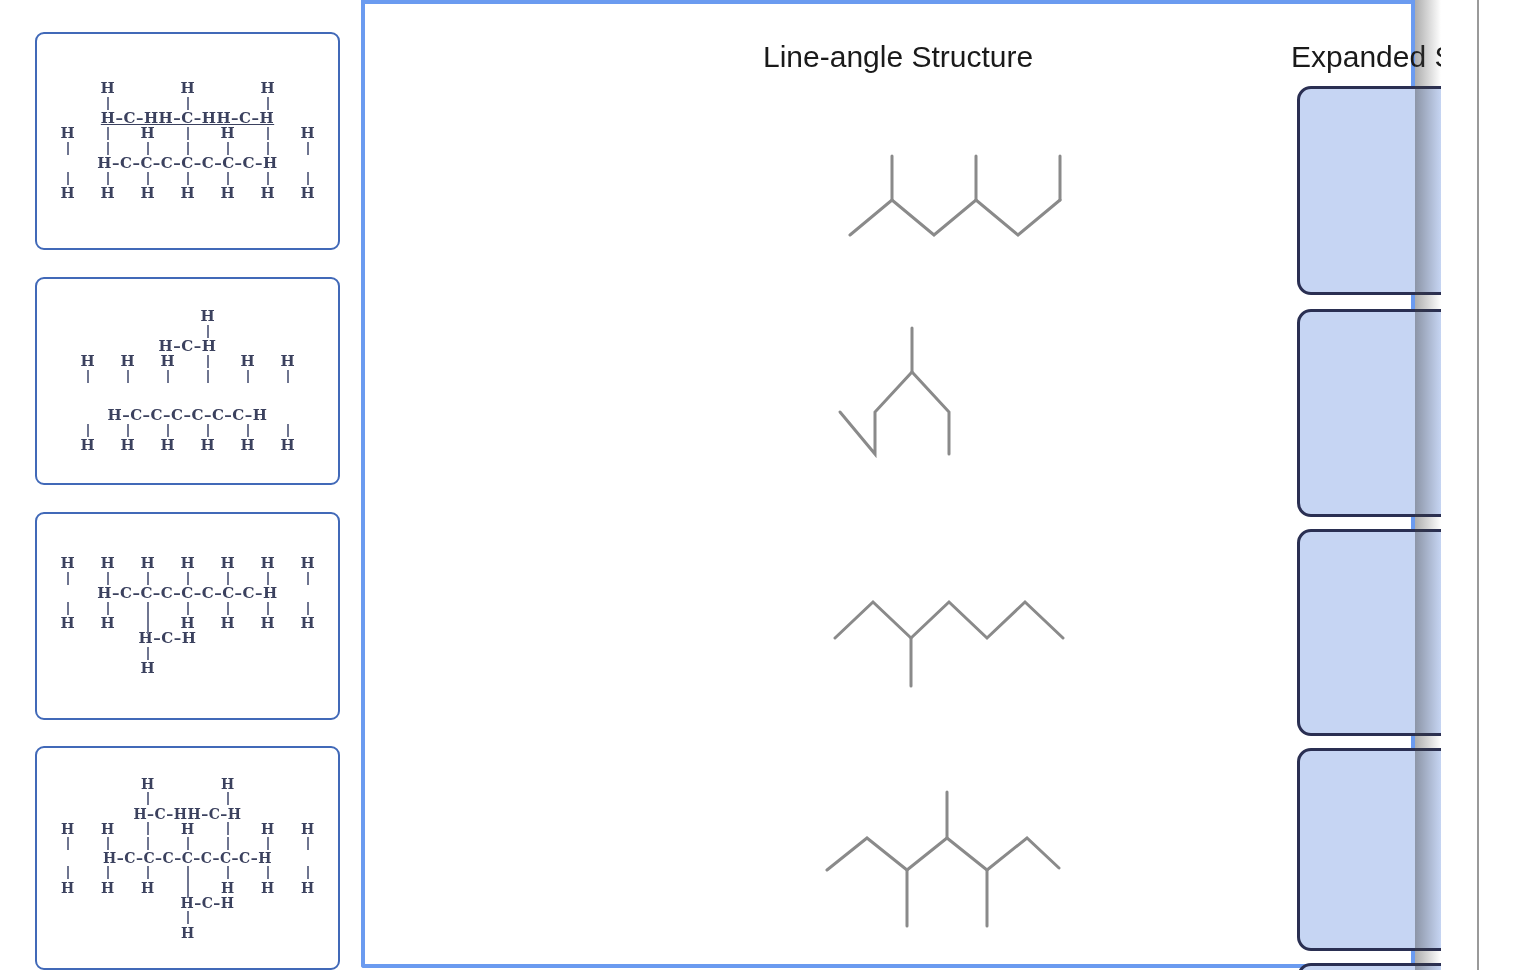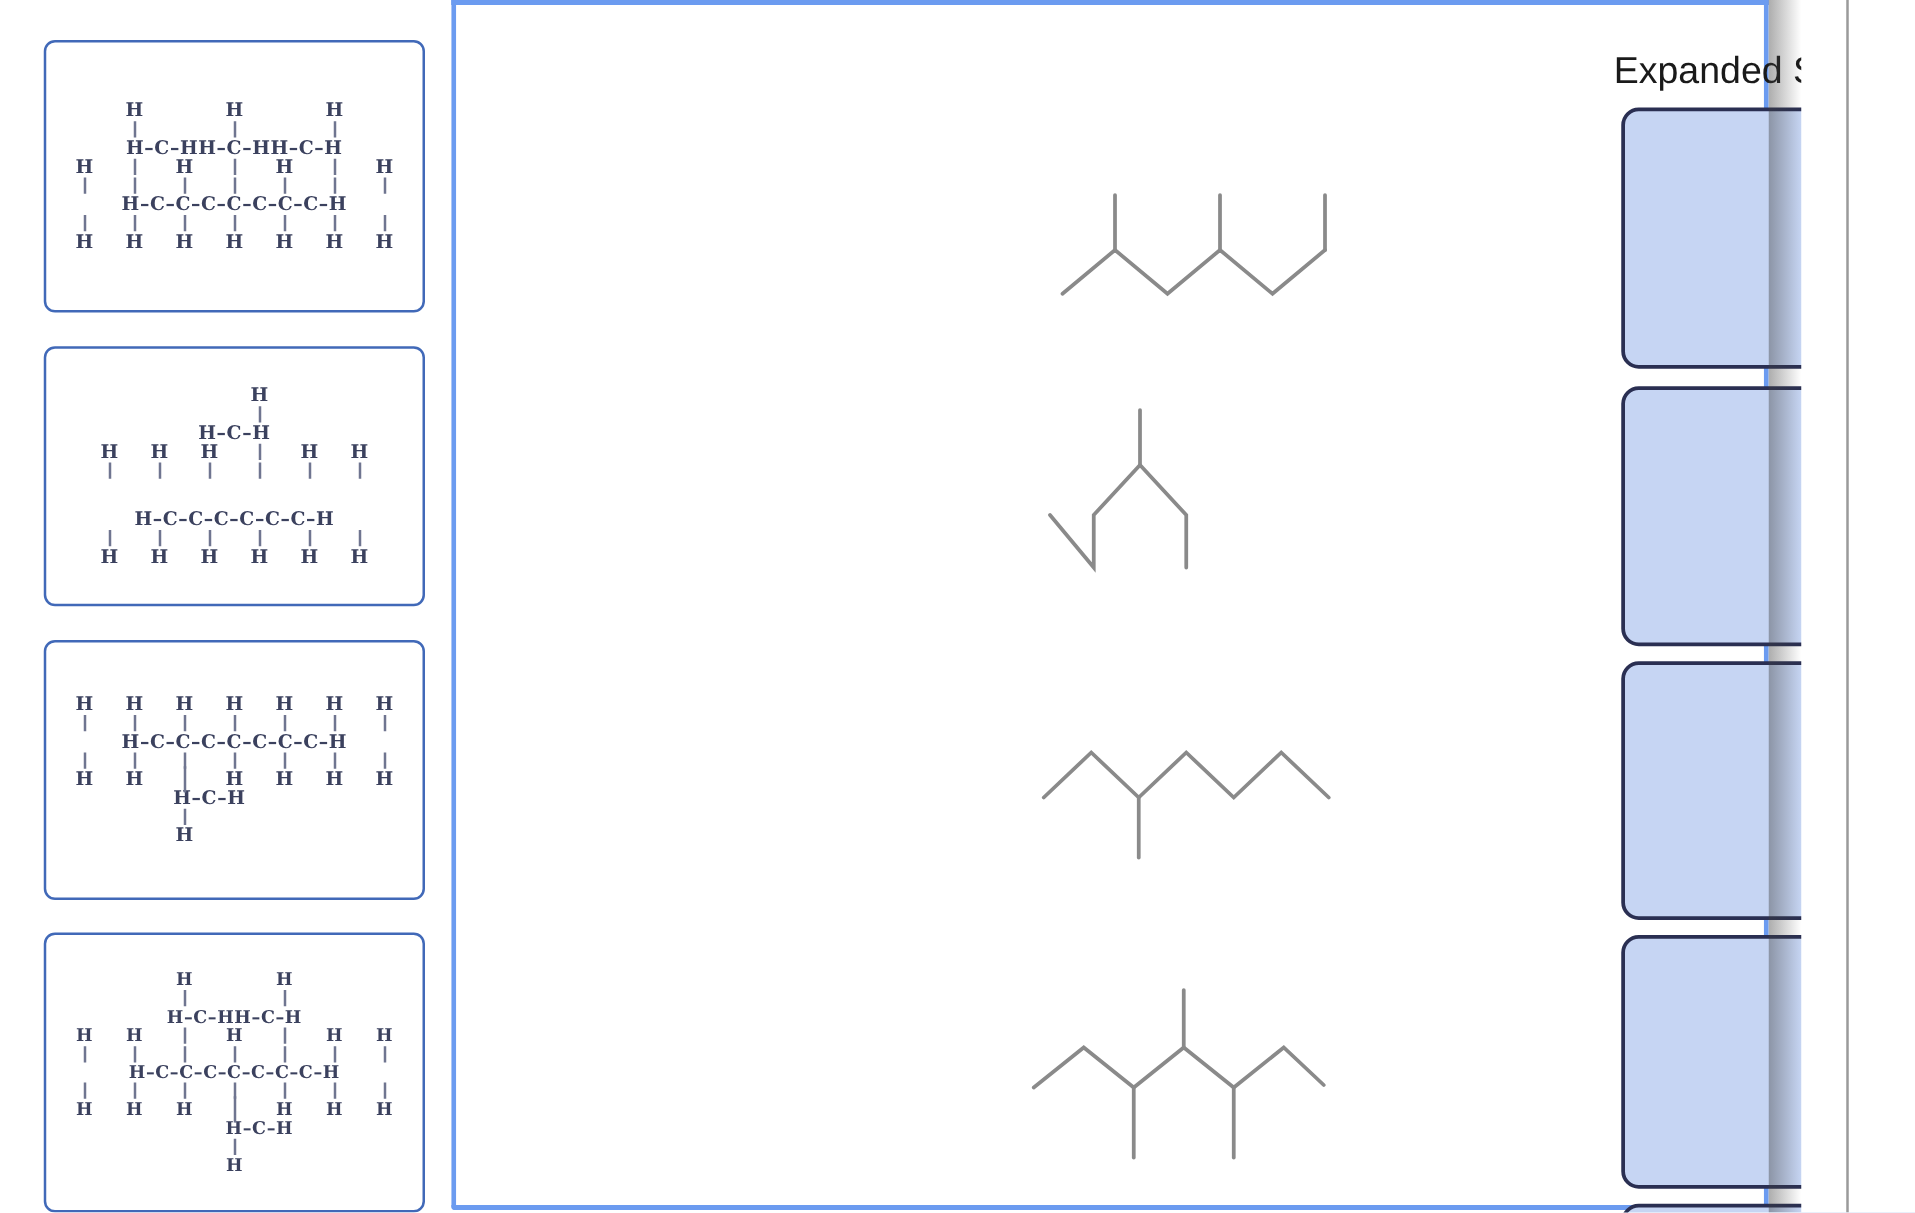--- a/index.html
+++ b/index.html
@@ -142,21 +142,21 @@
             <span class="cell">
               <i class="vbond short"></i>
             </span>
             <span class="cell"></span>
             <span class="cell">
               <i class="vbond short"></i>
             </span>
             <span class="cell"></span>
           </div>
         <div class="mrow">
-            <span class="atom" style="font-size:15px;letter-spacing:0.5px;">H–C–HH–C–HH–C–H</span>
+            <span class="atom" style="font-size:15px;letter-spacing:0.5px;text-decoration:underline;">H–C–HH–C–HH–C–H</span>
           </div>
         <div class="mrow">
             <span class="cell atom">H</span>
             <span class="cell">
               <i class="vbond short"></i>
             </span>
             <span class="cell atom">H</span>
             <span class="cell">
               <i class="vbond short"></i>
             </span>
@@ -549,20 +549,21 @@
             <span class="cell"></span>
             <span class="cell"></span>
             <span class="cell"></span>
           </div>
       </div>
     </div>
   </div>
 
   <div id="main-panel">
 
+    <span class="col-head" id="head-line">Line-angle Structure</span>
     <span class="col-head" id="head-expand">Expanded Structure</span>
 
     <div class="la-slot" id="la-0">
       <svg width="260" height="130" viewBox="0 0 260 130">
         <g stroke="#8a8a8a" stroke-width="3" fill="none" stroke-linecap="round">
           <path d="M 30 95 L 72 60 L 114 95 L 156 60 L 198 95 L 240 60"></path>
           <path d="M 72 60 L 72 16"></path>
           <path d="M 156 60 L 156 16"></path>
           <path d="M 240 60 L 240 16"></path>
         </g>

